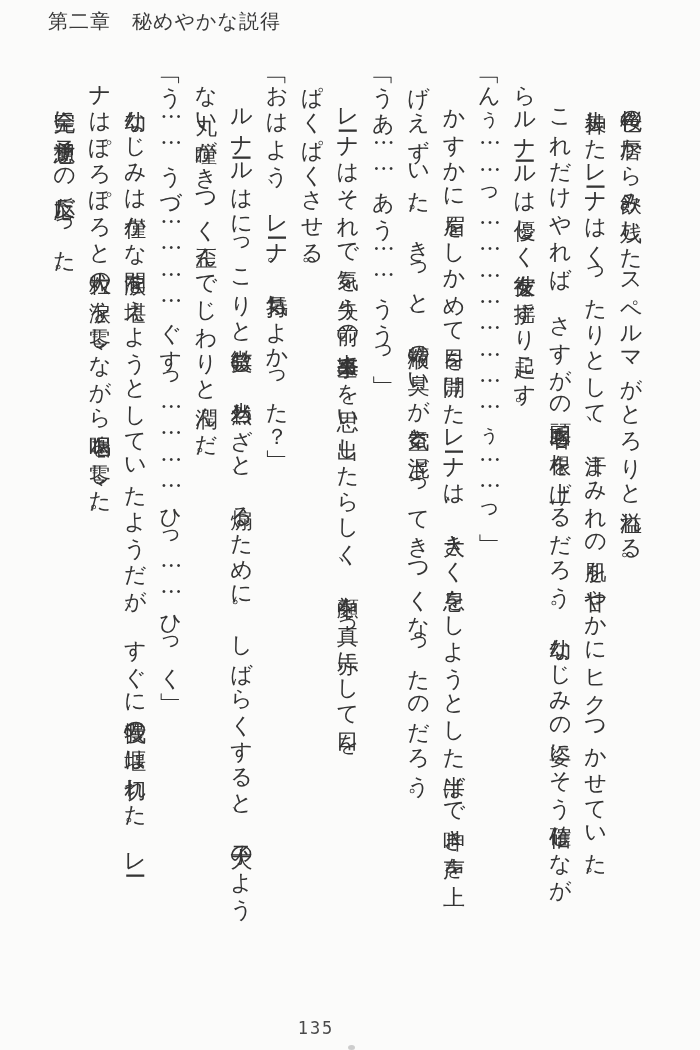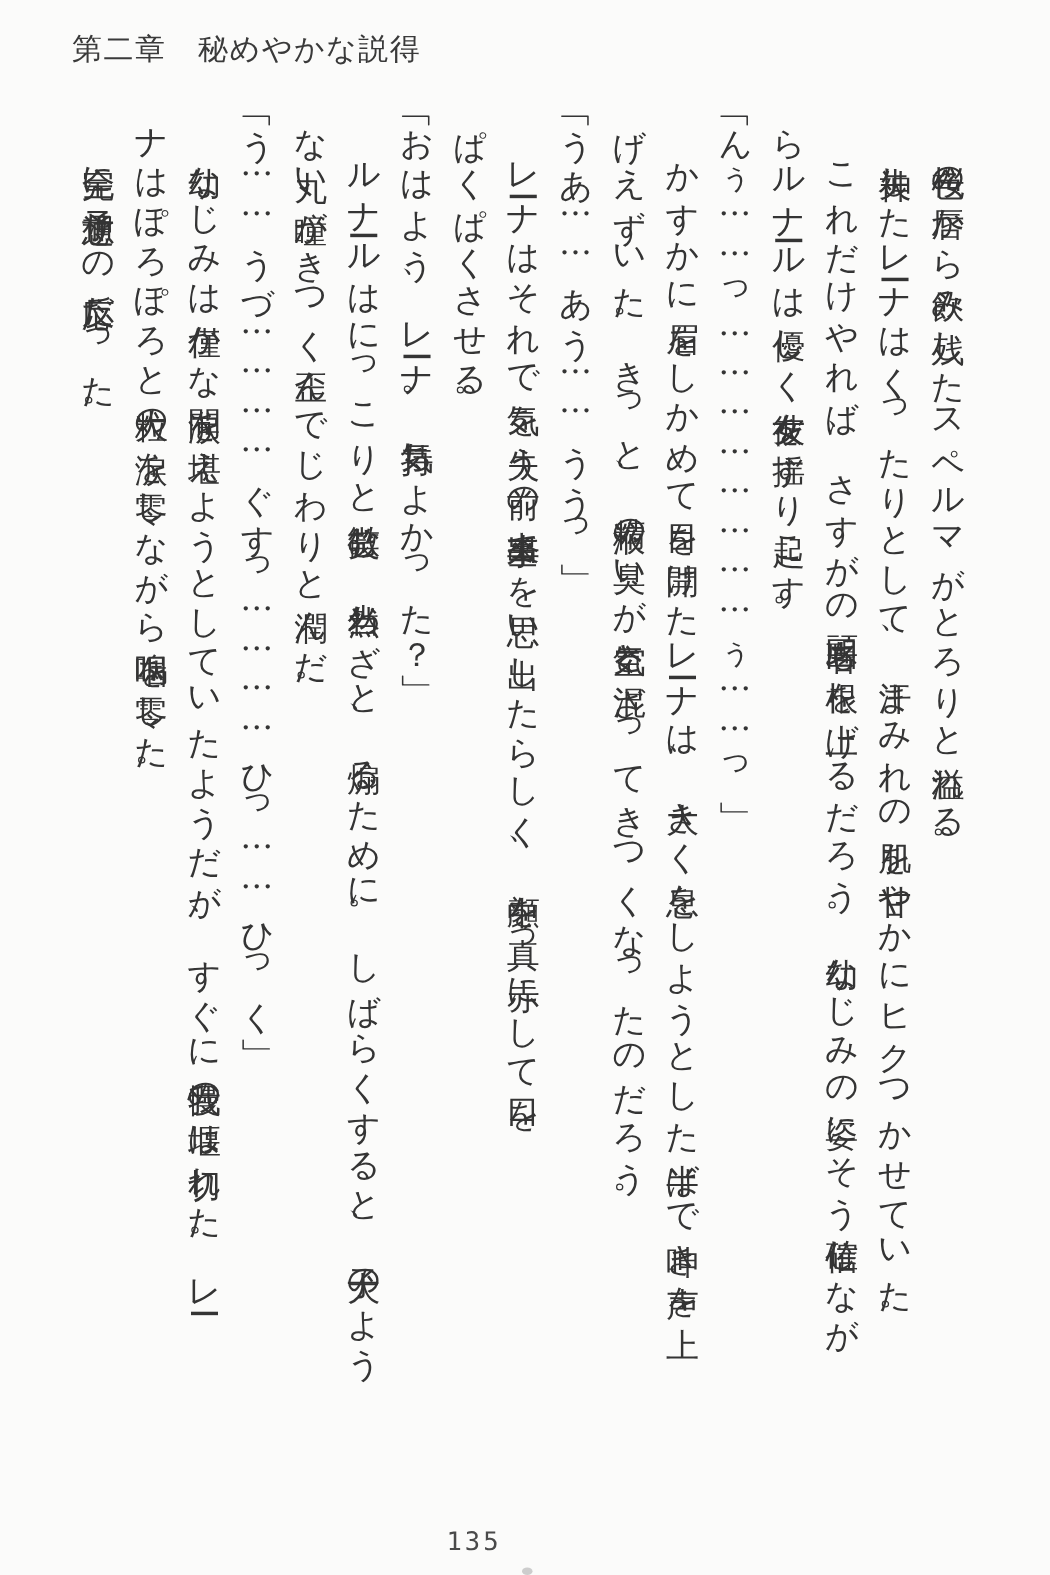--- a/index.html
+++ b/index.html
@@ -20,21 +20,20 @@
     background: #fbfbfa;
   }
   .chapter-header {
     position: absolute;
     left: 48px;
     top: 8px;
     font-size: 20px;
     letter-spacing: 1px;
     color: #3a3a3a;
     white-space: pre;
-    margin-top: 11px;
   }
   .body-text {
     position: absolute;
     top: 70px;
     right: 51px;
     width: 602px;
     height: 940px;
     writing-mode: vertical-rl;
     text-orientation: upright;
     font-size: 22px;

